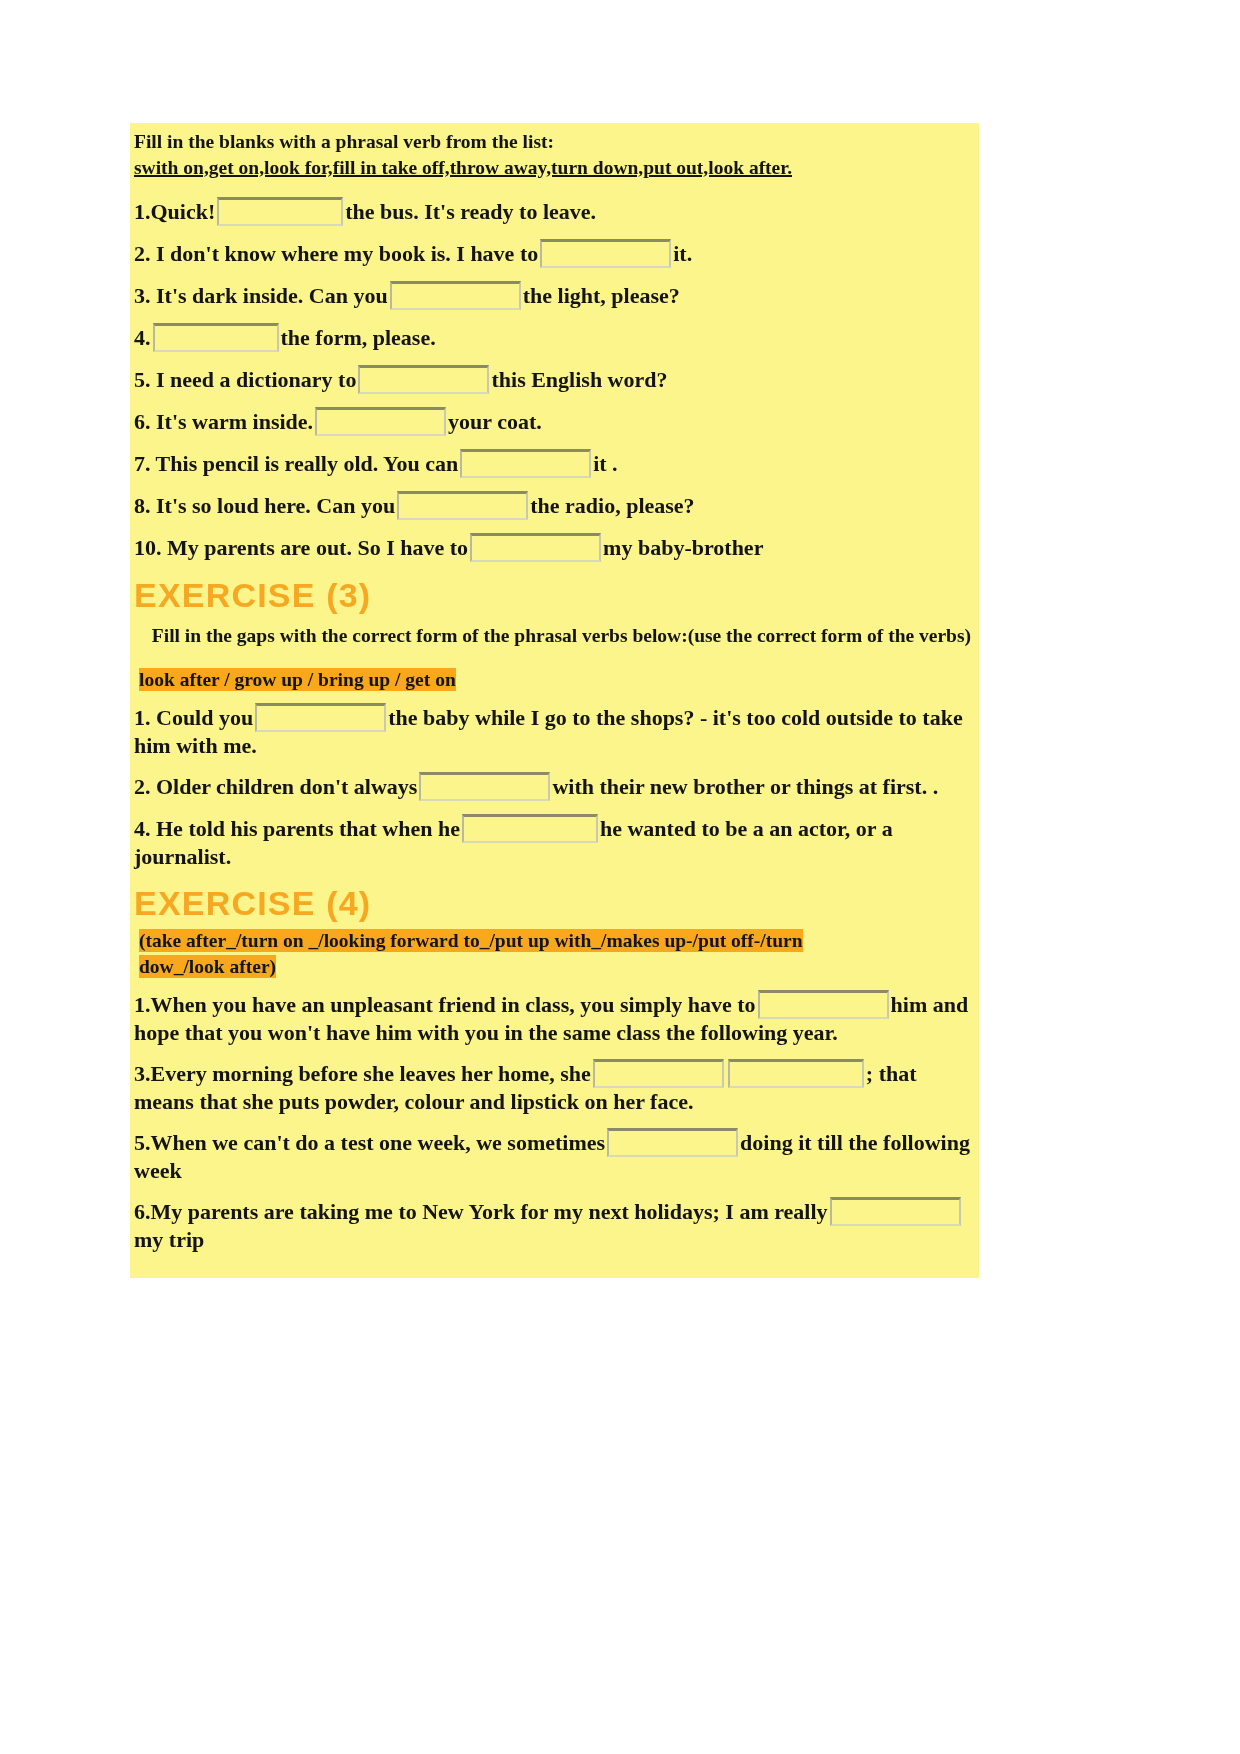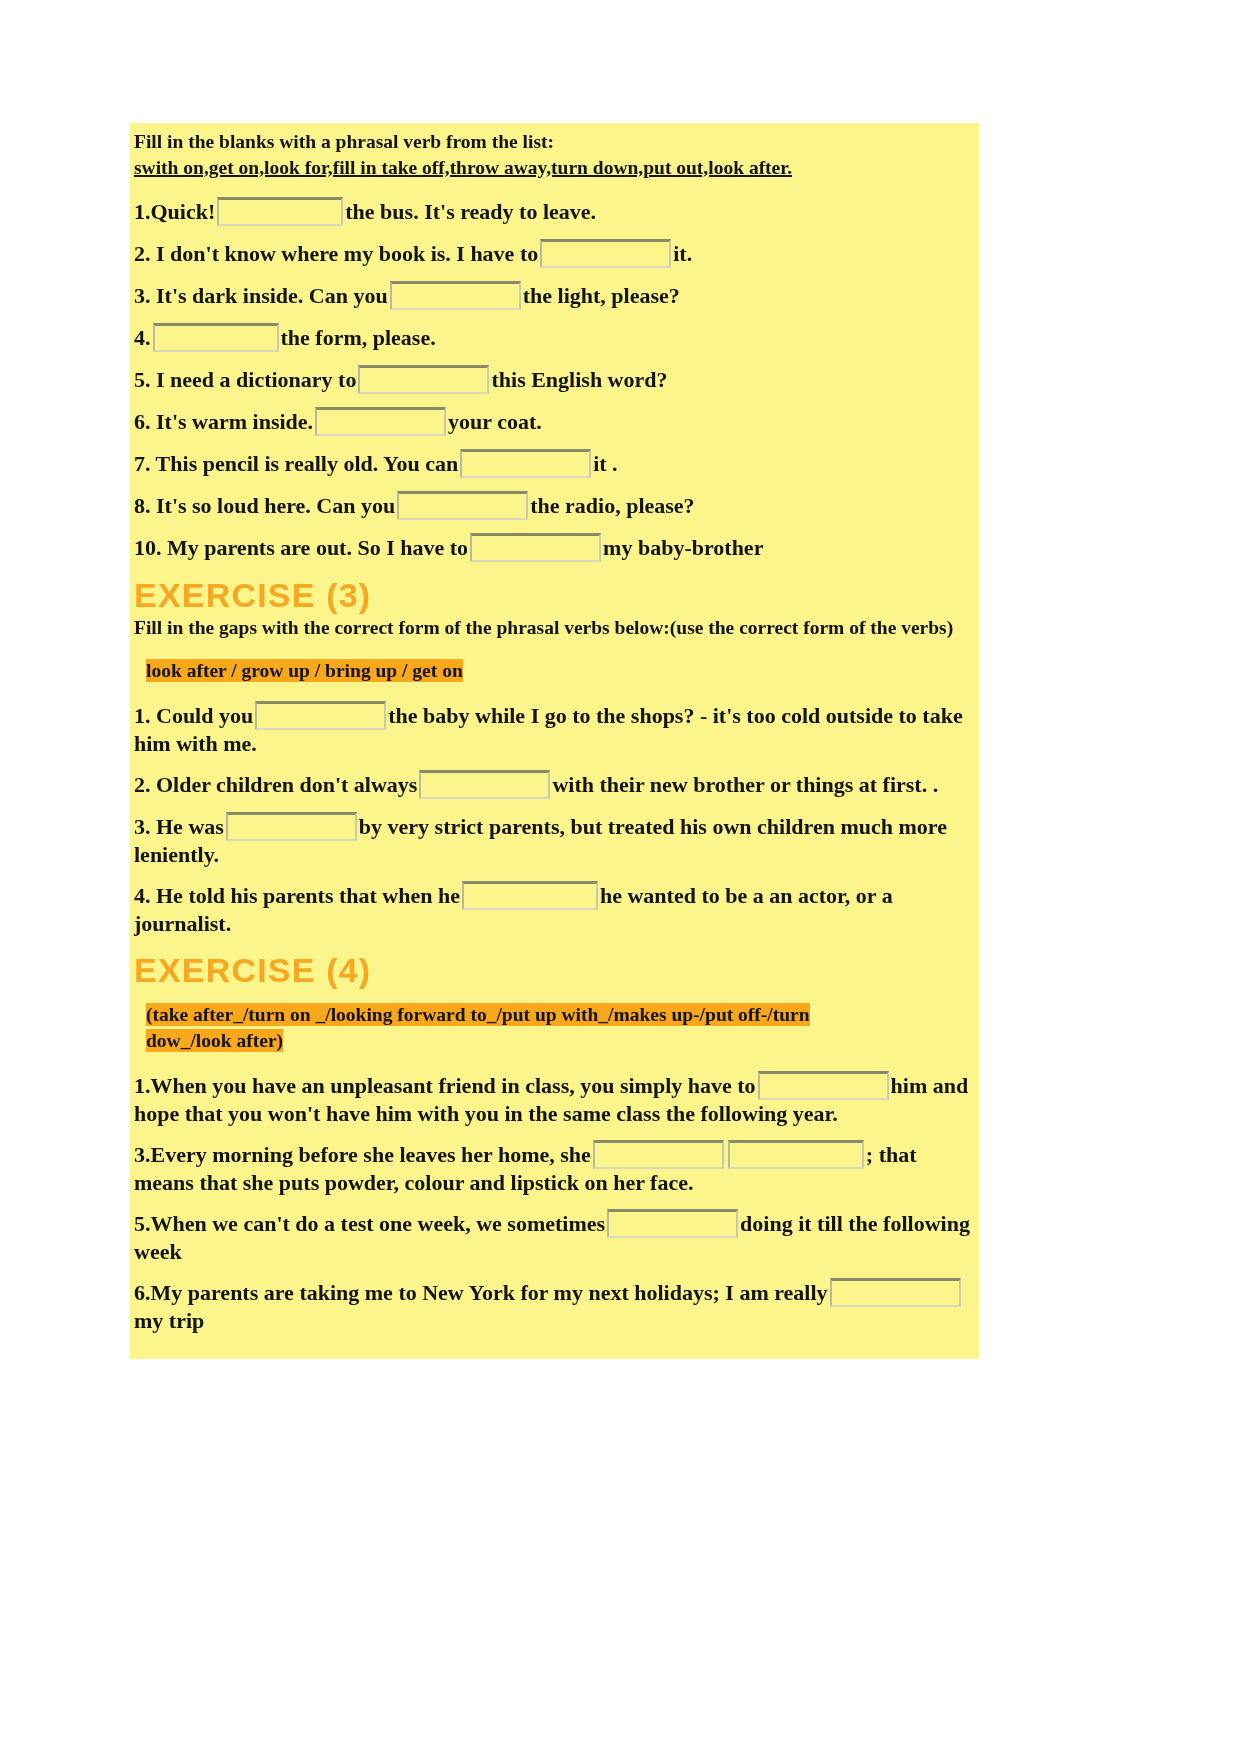--- a/index.html
+++ b/index.html
@@ -86,36 +86,37 @@
     letter-spacing: 1.2px;
     margin: 0;
     padding: 0;
   }
   
   .bank {
     font-weight: bold;
     font-size: 19.5px;
     line-height: 26px;
     color: #141414;
-    margin: 12px;
+    margin: 5px;
     padding: 0;
   }
   .bank .hl {
     background: #f9a71b;
     box-decoration-break: clone;
     -webkit-box-decoration-break: clone;
     padding: 1px 0;
   }
   .instr {
     font-weight: bold;
     font-size: 19.5px;
     line-height: 26px;
     color: #141414;
-    margin: 0;
+    margin: 8px;
     padding: 0;
+    text-align: right;
   }
 </style>
 </head>
 <body>
 
 <div id="page">
   <div id="sheet">
 
     <div class="line intro">Fill in the blanks with a phrasal verb from the list:</div>
     <div class="line intro intro-underline">swith on,get on,look for,fill in take off,throw away,turn down,put out,look after.</div>
@@ -144,21 +145,20 @@
     <div class="ex-heading">EXERCISE (3)</div>
     <div class="instr">Fill in the gaps with the correct form of the phrasal verbs below:(use the correct form of the verbs)</div>
     <div class="spacer-xs"></div>
     <div class="bank"><span class="hl">look after / grow up / bring up / get on</span></div>
     <div class="spacer-xs"></div>
 
     <div class="q multi"><span>1.</span> <span>Could you</span><span class="blank bw-130"></span><span>the baby while I go to the shops? - it's too cold outside to take him with me.</span></div>
 
     <div class="q multi"><span>2.</span> <span>Older children don't always</span><span class="blank bw-130"></span><span>with their new brother or things at first. .</span></div>
 
-    <div class="q multi"><span>3.</span> <span>He was</span><span class="blank bw-130"></span><span>by very strict parents, but treated his own children much more leniently.</span></div>
 
     <div class="q multi"><span>4.</span> <span>He told his parents that when he</span><span class="blank bw-135"></span><span>he wanted to be a an actor, or a journalist.</span></div>
 
     <div class="ex-heading">EXERCISE (4)</div>
     <div class="bank"><span class="hl">(take after_/turn on _/looking forward to_/put up with_/makes up-/put off-/turn</span><br><span class="hl">dow_/look after)</span></div>
     <div class="spacer-xs"></div>
 
     <div class="q multi"><span>1.</span><span>When you have an unpleasant friend in class, you simply have to</span><span class="blank bw-130"></span><span>him and hope that you won't have him with you in the same class the following year.</span></div>
 
 

